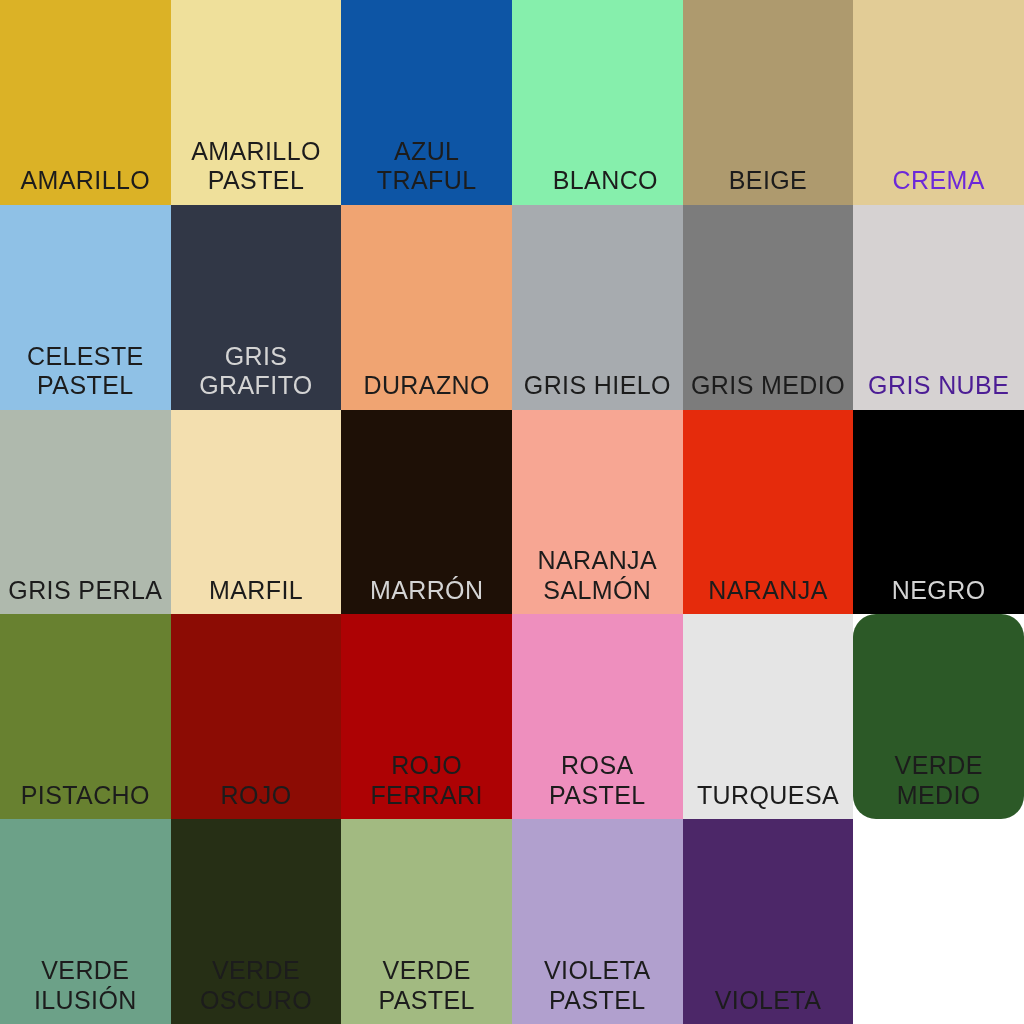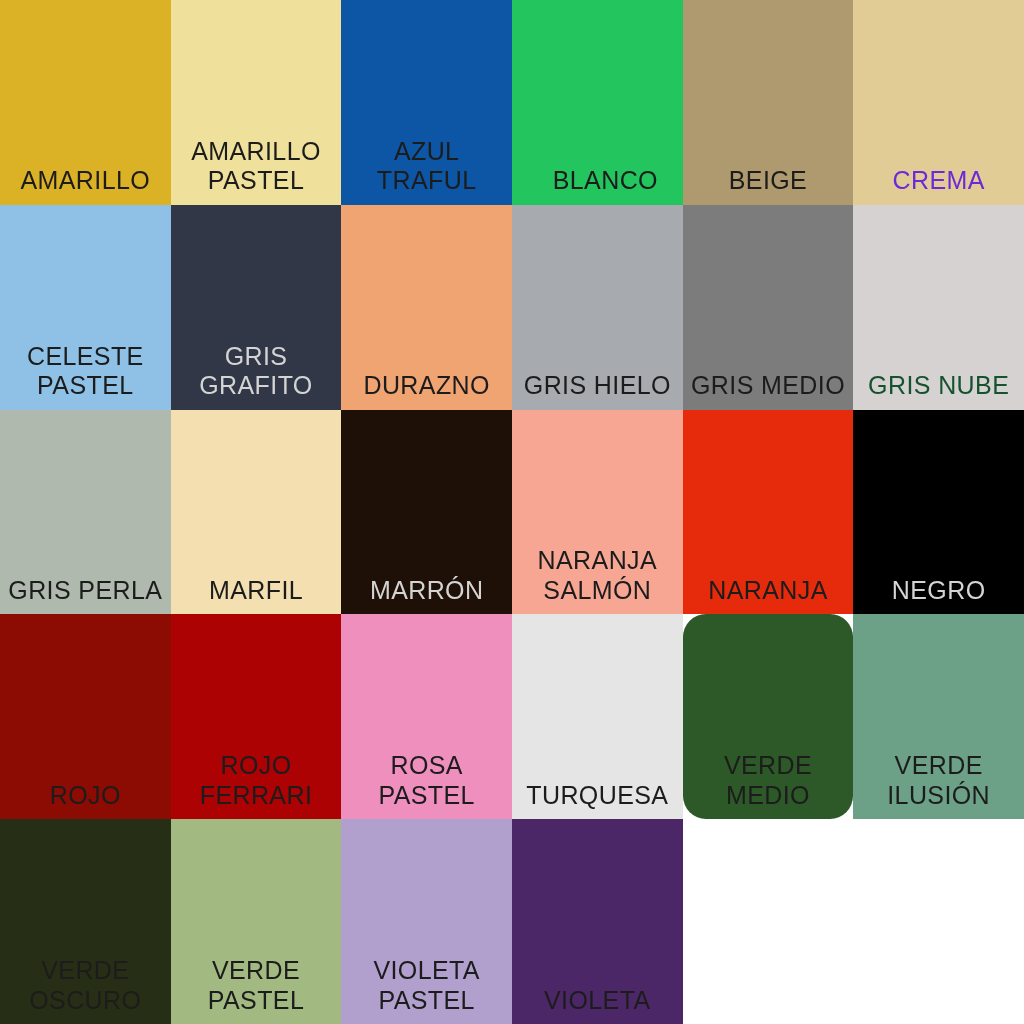--- a/index.html
+++ b/index.html
@@ -41,21 +41,21 @@
     <div class="swatch" style="background: rgb(219, 178, 38);">
       <span class="swatch-label" style="color: rgb(28, 28, 28);">AMARILLO</span>
     </div>
     <div class="swatch" style="background: rgb(239, 224, 155);">
       <span class="swatch-label" style="color: rgb(28, 28, 28);">AMARILLO
 PASTEL</span>
     </div>
     <div class="swatch" style="background: rgb(13, 85, 165);">
       <span class="swatch-label" style="color: rgb(28, 28, 28);">AZUL TRAFUL</span>
     </div>
-    <div class="swatch" style="background: #22c55e; padding-left: 16px;">
+    <div class="swatch" style="background: #86efac; padding-left: 16px;">
       <span class="swatch-label" style="color: rgb(28, 28, 28);">BLANCO</span>
     </div>
     <div class="swatch" style="background: rgb(174, 154, 110);">
       <span class="swatch-label" style="color: rgb(28, 28, 28);">BEIGE</span>
     </div>
     <div class="swatch" style="background: rgb(226, 204, 150);">
       <span class="swatch-label" style="color: #6d28d9; text-align: center;">CREMA</span>
     </div>
     <div class="swatch" style="background: rgb(143, 193, 230);">
       <span class="swatch-label" style="color: rgb(28, 28, 28);">CELESTE
@@ -67,40 +67,43 @@
     <div class="swatch" style="background: rgb(240, 164, 114);">
       <span class="swatch-label" style="color: rgb(28, 28, 28);">DURAZNO</span>
     </div>
     <div class="swatch" style="background: rgb(167, 171, 175);">
       <span class="swatch-label" style="color: rgb(28, 28, 28);">GRIS HIELO</span>
     </div>
     <div class="swatch" style="background: rgb(124, 124, 124);">
       <span class="swatch-label" style="color: rgb(28, 28, 28);">GRIS MEDIO</span>
     </div>
     <div class="swatch" style="background: rgb(214, 210, 210);">
-      <span class="swatch-label" style="color: #14532d;">GRIS NUBE</span>
+      <span class="swatch-label" style="color: #4c1d95;">GRIS NUBE</span>
     </div>
     <div class="swatch" style="background: rgb(175, 185, 173);">
       <span class="swatch-label" style="color: rgb(28, 28, 28);">GRIS PERLA</span>
     </div>
     <div class="swatch" style="background: rgb(243, 223, 175);">
       <span class="swatch-label" style="color: rgb(28, 28, 28);">MARFIL</span>
     </div>
     <div class="swatch" style="background: rgb(30, 16, 6);">
       <span class="swatch-label" style="color: rgb(212, 212, 212);">MARRÓN</span>
     </div>
     <div class="swatch" style="background: rgb(247, 166, 147);">
       <span class="swatch-label" style="color: rgb(28, 28, 28);">NARANJA
 SALMÓN</span>
     </div>
     <div class="swatch" style="background: rgb(229, 43, 12);">
       <span class="swatch-label" style="color: rgb(28, 28, 28);">NARANJA</span>
     </div>
     <div class="swatch" style="background: rgb(0, 0, 0);">
       <span class="swatch-label" style="color: rgb(212, 212, 212);">NEGRO</span>
+    </div>
+    <div class="swatch" style="background: rgb(104, 129, 48);">
+      <span class="swatch-label" style="color: rgb(28, 28, 28);">PISTACHO</span>
     </div>
     <div class="swatch" style="background: rgb(140, 12, 4);">
       <span class="swatch-label" style="color: rgb(28, 28, 28);">ROJO</span>
     </div>
     <div class="swatch" style="background: rgb(173, 2, 4);">
       <span class="swatch-label" style="color: rgb(28, 28, 28);">ROJO FERRARI</span>
     </div>
     <div class="swatch" style="background: rgb(238, 143, 190);">
       <span class="swatch-label" style="color: rgb(28, 28, 28);">ROSA PASTEL</span>
     </div>

